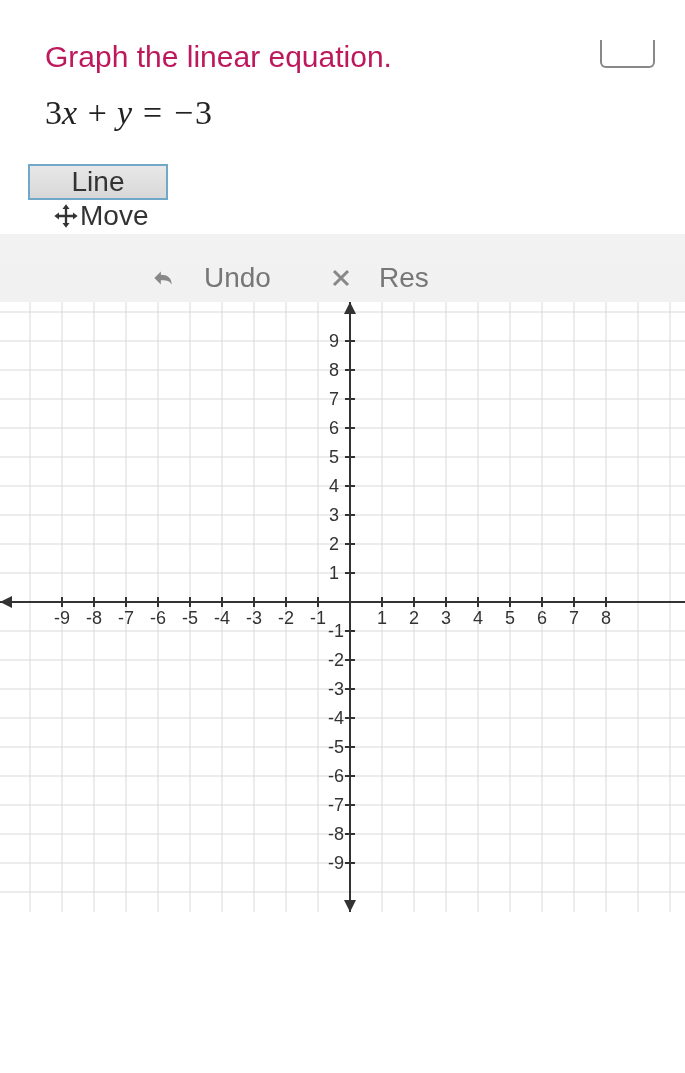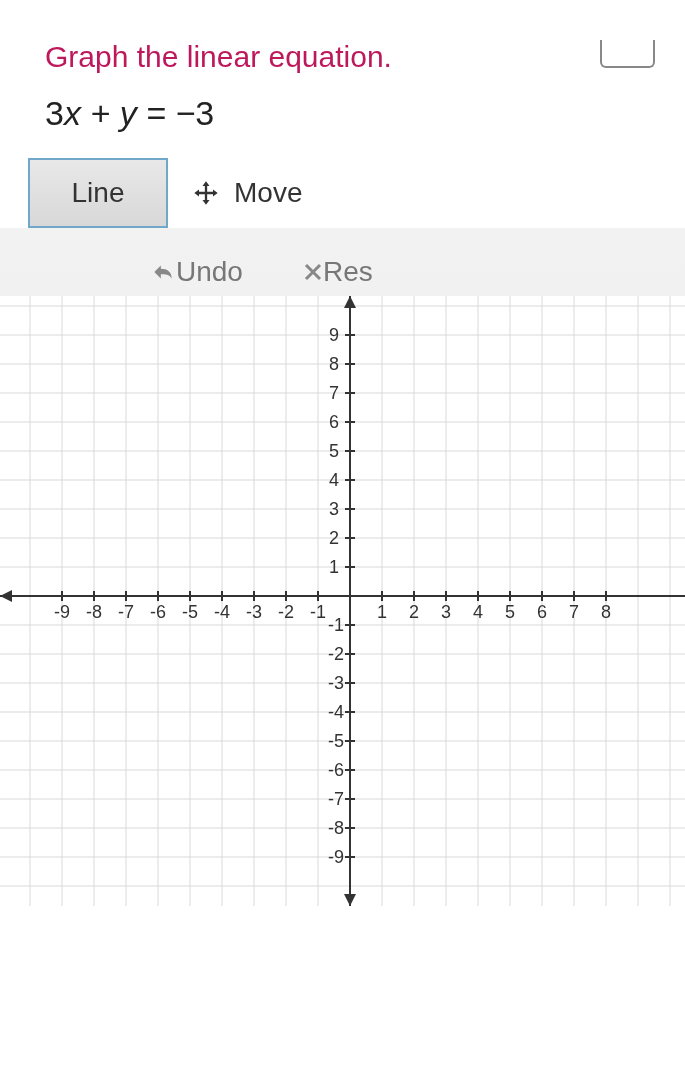--- a/index.html
+++ b/index.html
@@ -12,64 +12,64 @@
   }
   .container {
     padding: 0;
   }
   .instruction {
     font-size: 30px;
     color: #be185d;
     margin: 40px 0 20px 45px;
   }
   .equation {
-    font-family: Liberation Sans, sans-serif;
+    font-family: Liberation Serif, serif;
     font-size: 34px;
     color: #222;
-    margin: 0 0 25px 45px;
+    margin: 0 0 32px 45px;
     font-style: italic;
   }
   .equation .num { font-style: normal; }
   .tool-row {
     display: flex;
     align-items: stretch;
     margin-left: 28px;
     height: 70px;
+    flex-direction: column;
   }
   .tool-line {
     width: 140px;
     display: flex;
     align-items: center;
     justify-content: center;
     font-size: 28px;
     color: #333;
     background: linear-gradient(#e8e8e8, #d8d8d8);
     border: 2px solid #6fa8c9;
   }
   .tool-move {
     display: flex;
     align-items: center;
-    gap: 14px;
     padding: 0 24px;
     font-size: 28px;
     color: #333;
   }
   .action-row {
     display: flex;
     align-items: center;
     margin-top: 20px;
     margin-bottom: 8px;
     padding-left: 150px;
     font-size: 28px;
     color: #777;
   }
   .action-btn {
     display: flex;
     align-items: center;
-    gap: 0;
+    gap: 28px;
     margin-right: 60px;
   }
   .graph-wrap {
     background: linear-gradient(#f2f2f2, #e9e9e9);
     padding: 8px 0 0 0;
   }
   .graph {
     width: 685px;
     height: 610px;
     overflow: hidden;

